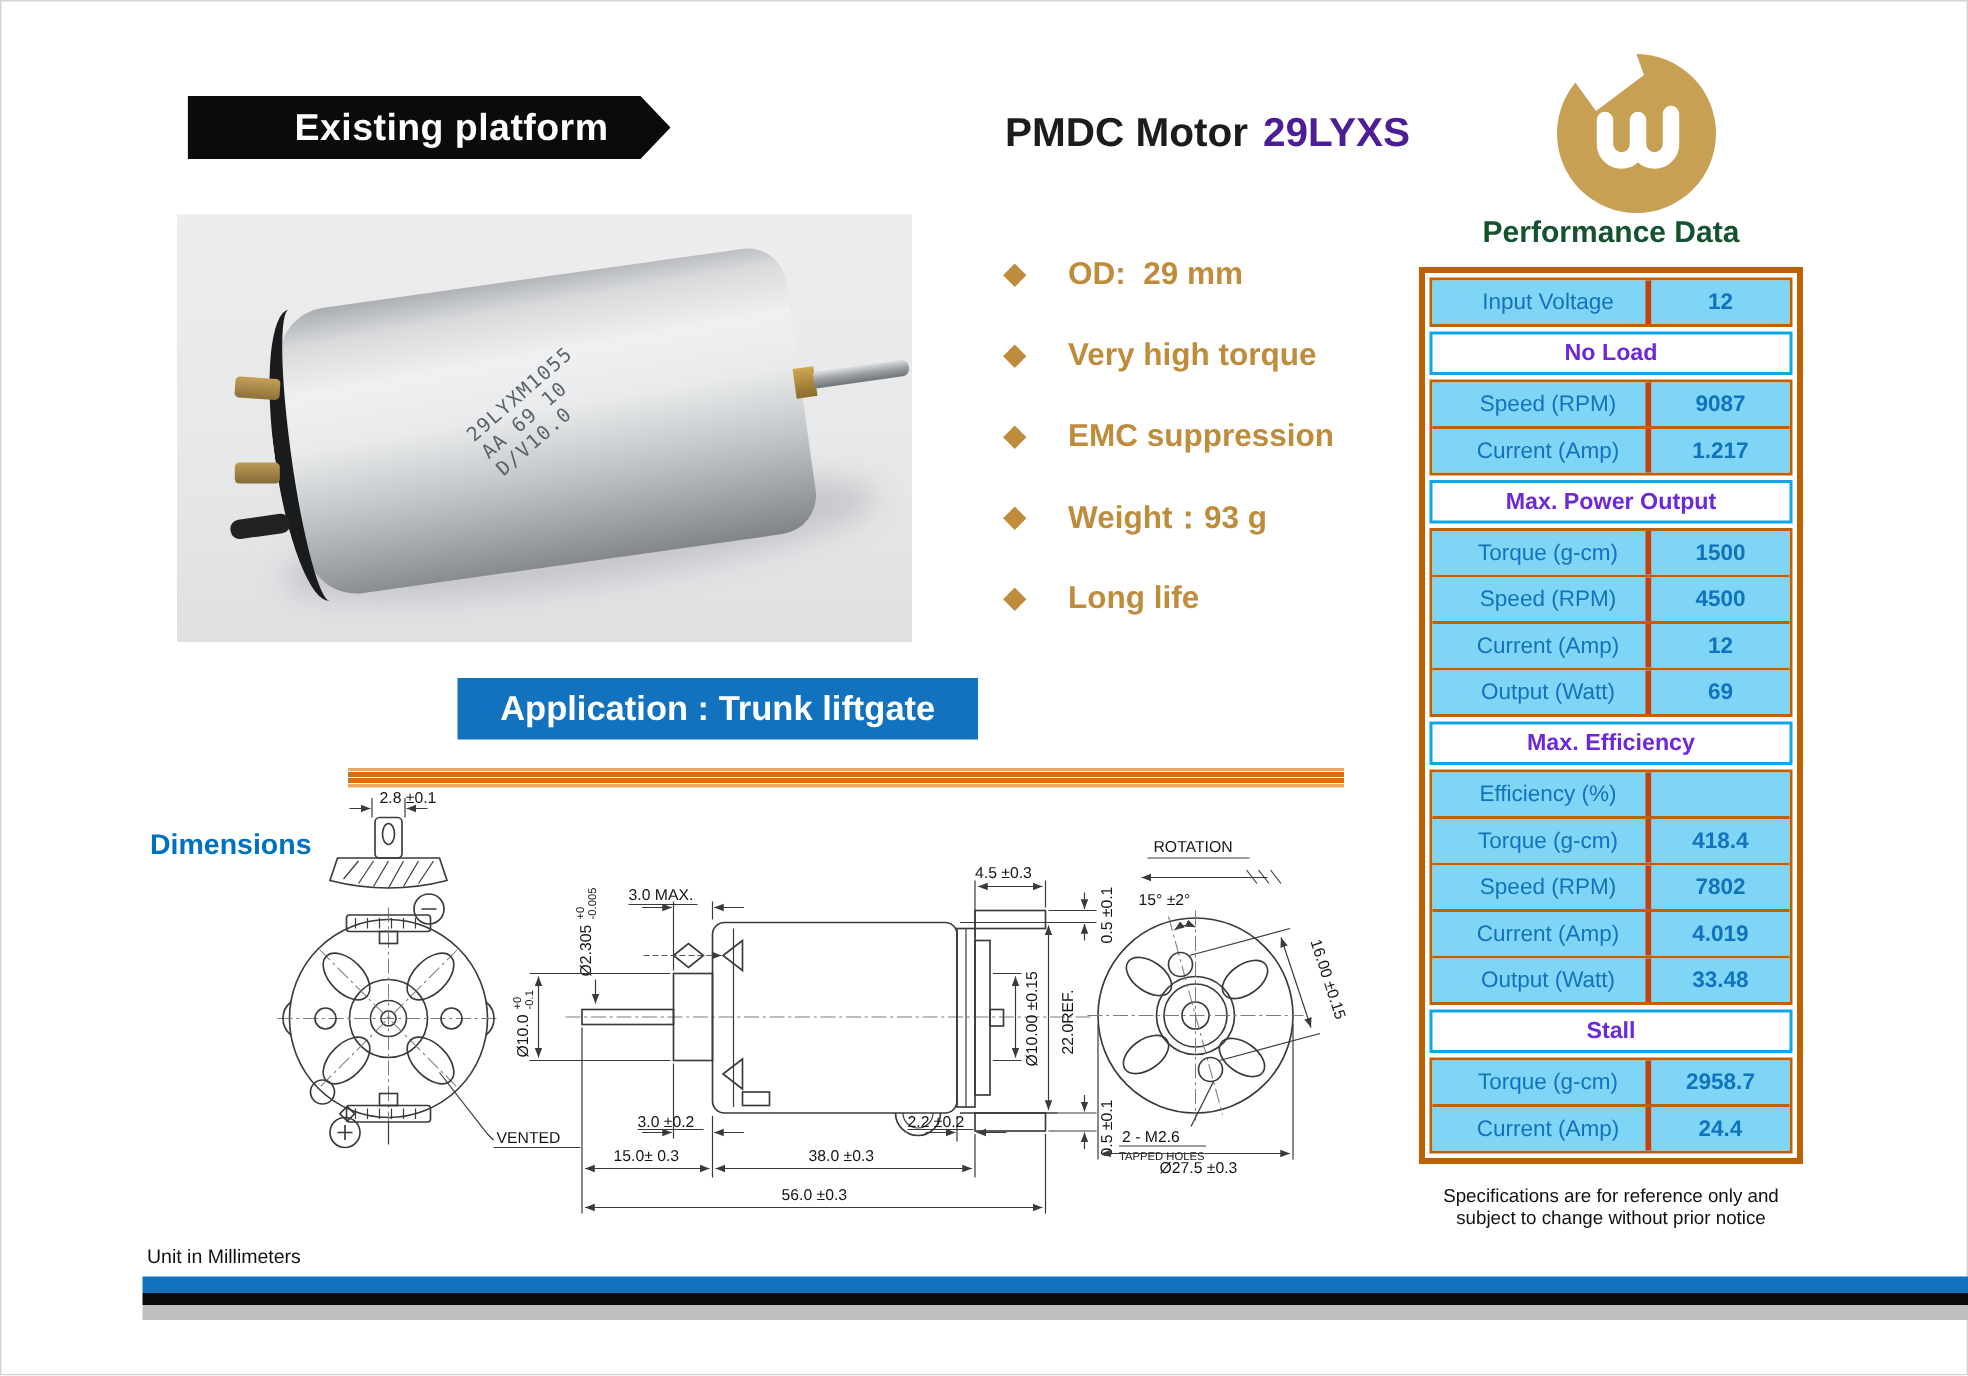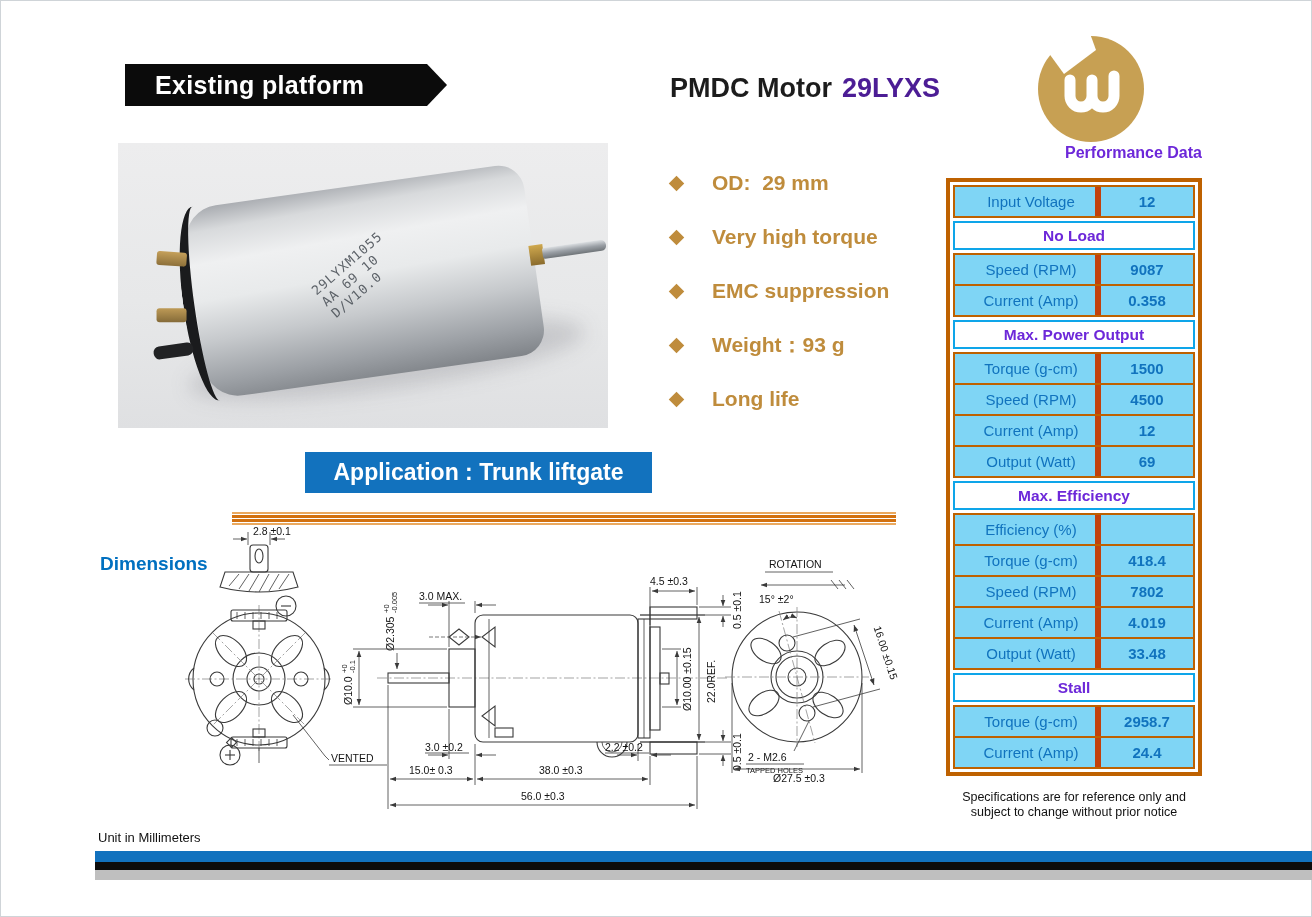--- a/index.html
+++ b/index.html
@@ -1,21 +1,21 @@
 <!DOCTYPE html>
 <html><head>
 <meta charset="utf-8">
 <style>
   html,body{margin:0;padding:0;background:#fff;}
   .page{position:relative;width:1312px;height:917px;background:#fff;overflow:hidden;
         font-family:"Liberation Sans",sans-serif;box-shadow:inset 0 0 0 1px #cfd4d8;}
   
   .banner-existing{position:absolute;left:125px;top:64px;width:322px;height:42px;background:#0b0b0b;
     clip-path:polygon(0 0,calc(100% - 20px) 0,100% 50%,calc(100% - 20px) 100%,0 100%);
-    display:flex;align-items:center;padding-left:30px;box-sizing:border-box;}
+    display:flex;align-items:center;padding-left:30px;box-sizing:border-box;justify-content:center;}
   .banner-existing span{color:#fff;font-size:25px;font-weight:bold;letter-spacing:.3px;}
   .title{position:absolute;left:640px;top:70px;width:330px;height:36px;display:flex;justify-content:center;
     align-items:center;font-size:27px;font-weight:600;color:#1c1c1c;white-space:pre;}
   .title .model{color:#4c1d95;margin-left:10px;}
   .logo{position:absolute;left:1034px;top:30px;width:114px;height:114px;}
   
   .photo{position:absolute;left:118px;top:143px;width:490px;height:285px;
     background:linear-gradient(180deg,#ededee 0%,#e7e8e9 55%,#dfe0e2 100%);overflow:hidden;}
   .motor{position:absolute;left:28px;top:38px;width:440px;height:205px;transform:rotate(-8deg);}
   .motor .shadow{position:absolute;left:30px;top:150px;width:400px;height:60px;background:rgba(60,60,70,.18);
@@ -47,29 +47,29 @@
     background:linear-gradient(180deg,#eaa95f 0 2px,#fff 2px 3px,#d2710f 3px 6px,#fff 6px 7px,#d2710f 7px 10px,#fff 10px 11px,#eaa95f 11px 13px);}
   
   .drawing{position:absolute;left:97px;top:523px;}
   .drawing .ol{stroke:#3a3a3a;stroke-width:1.1;fill:none;}
   .drawing .th{stroke:#3a3a3a;stroke-width:.8;fill:none;}
   .drawing .cl{stroke:#7c7c7c;stroke-width:.7;fill:none;stroke-dasharray:10 2.5 2 2.5;}
   .drawing .dash{stroke:#555;stroke-width:.8;fill:none;stroke-dasharray:4 2;}
   .drawing text{fill:#141414;font-size:10.5px;font-family:"Liberation Sans",sans-serif;}
   .drawing .sm{font-size:7.5px;}
   
-  .perf-title{position:absolute;left:946px;top:144px;width:256px;text-align:right;
-    font-size:16px;font-weight:bold;color:#6d28d9;}
+  .perf-title{position:absolute;left:946px;top:144px;width:256px;text-align:center;
+    font-size:20px;font-weight:bold;color:#14532d;}
   .perf-table{position:absolute;left:946px;top:178px;width:256px;box-sizing:border-box;border:4px solid #be6100;
     background:#fff;padding:3px;display:flex;flex-direction:column;gap:3px;}
   .blk{border:2px solid #be6100;}
   .prow{display:flex;height:29px;}
   .prow + .prow{border-top:2px solid #be6100;}
   .pcell{display:flex;align-items:center;justify-content:center;background:#7fd5f5;color:#1173be;font-size:15px;}
-  .pcell.lab{width:146px;border-right:6px solid #c2410c;box-sizing:border-box;padding-left:12px;}
+  .pcell.lab{width:146px;border-right:4px solid #c2410c;box-sizing:border-box;padding-left:12px;}
   .pcell.val{flex:1;font-weight:bold;}
   .hrow{height:25px;display:flex;align-items:center;justify-content:center;background:#fff;
     color:#6d28d9;font-size:15.5px;font-weight:bold;border:2px solid #0ea5e9;}
   .disclaimer{position:absolute;left:940px;top:790px;width:268px;text-align:center;
     font-size:12.5px;color:#111;line-height:15px;}
   
   .unit-note{position:absolute;left:98px;top:830px;font-size:13px;color:#111;}
   .stripe-blue{position:absolute;left:95px;top:851px;width:1217px;height:11px;background:#1272be;}
   .stripe-black{position:absolute;left:95px;top:862px;width:1217px;height:8px;background:#0c0c0c;}
   .stripe-gray{position:absolute;left:95px;top:870px;width:1217px;height:10px;background:#bfbfbf;}
@@ -367,21 +367,21 @@
         </div>
     </div>
     <div class="hrow">No Load</div>
     <div class="blk">
       <div class="prow">
           <div class="pcell lab">Speed (RPM)</div>
           <div class="pcell val">9087</div>
         </div>
       <div class="prow">
           <div class="pcell lab">Current (Amp)</div>
-          <div class="pcell val">0.358</div>
+          <div class="pcell val">1.217</div>
         </div>
     </div>
     <div class="hrow">Max. Power Output</div>
     <div class="blk">
       <div class="prow">
           <div class="pcell lab">Torque (g-cm)</div>
           <div class="pcell val">1500</div>
         </div>
       <div class="prow">
           <div class="pcell lab">Speed (RPM)</div>

